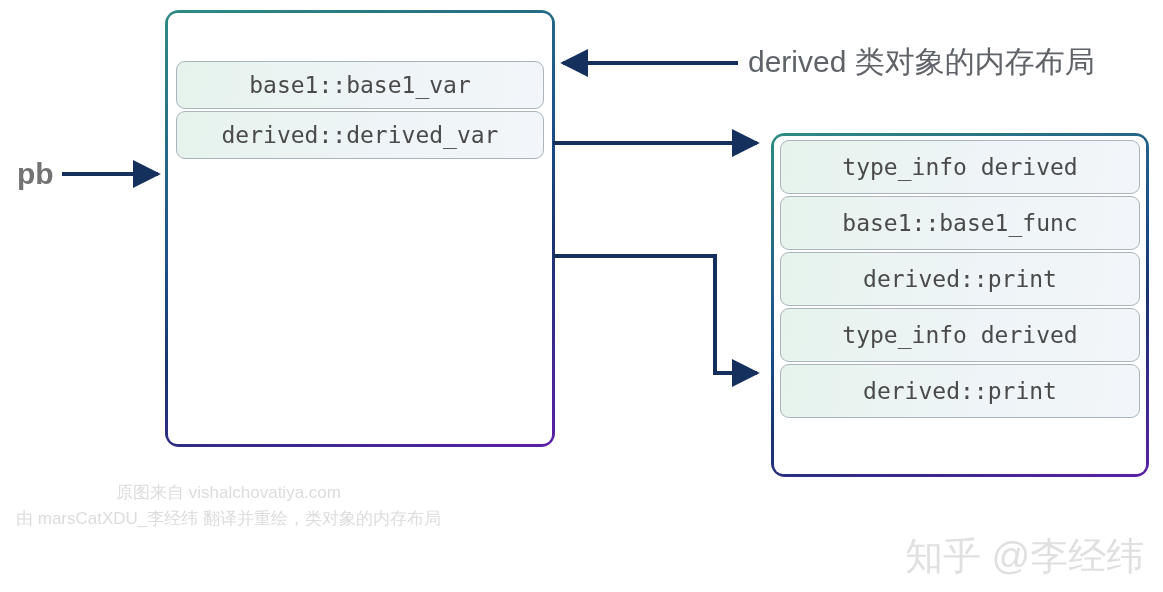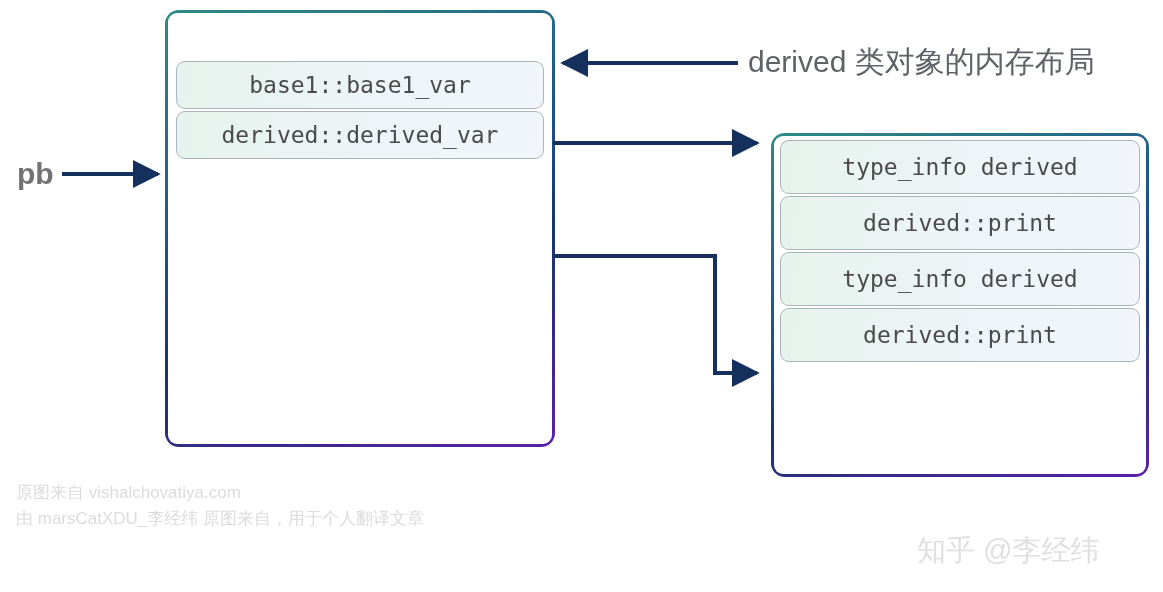--- a/index.html
+++ b/index.html
@@ -114,47 +114,48 @@
   }
   #credits {
     position: absolute;
     left: 16px;
     top: 480px;
     color: #dcdcdc;
     font-size: 17px;
     line-height: 26px;
     font-family: "Liberation Sans", sans-serif;
     white-space: nowrap;
+    text-align: center;
   }
   #watermark {
     position: absolute;
     left: 905px;
     top: 531px;
     color: #e0e0e0;
-    font-size: 29px;
+    font-size: 38px;
     font-family: "Liberation Sans", sans-serif;
     white-space: nowrap;
-    margin-left: 12px;
   }
 </style>
 </head>
 <body>
 
 <div id="canvas">
 
   <div class="memblock" id="object-block">
     <div class="inner">
       <div class="row">base1::base1_var</div>
       <div class="row">derived::derived_var</div>
     </div>
   </div>
 
   <div class="memblock" id="vtable-block">
     <div class="inner">
       <div class="row">type_info derived</div>
+      <div class="row">base1::base1_func</div>
       <div class="row">derived::print</div>
       <div class="row">type_info derived</div>
       <div class="row">derived::print</div>
     </div>
   </div>
 
   <svg id="arrows" viewBox="0 0 1163 592">
     <defs>
       <marker id="ah-right" viewBox="0 0 10 10" refX="9" refY="5" markerWidth="7" markerHeight="7" orient="auto-start-reverse">
         <path d="M 0 0 L 10 5 L 0 10 z" fill="#16305e"></path>
@@ -179,18 +180,18 @@
     <g>
       <path d="M 553 256 L 715 256 L 715 373 L 757 373" fill="none" stroke="#16305e" stroke-width="4" marker-end="url(#ah-right)"></path>
     </g>
   </svg>
 
   <div id="title">derived 类对象的内存布局</div>
   <div id="pb-label">pb</div>
 
   <div id="credits">
     <div>原图来自 vishalchovatiya.com</div>
-    <div>由 marsCatXDU_李经纬 原图来自，用于个人翻译文章</div>
+    <div>由 marsCatXDU_李经纬 翻译并重绘，类对象的内存布局</div>
   </div>
 
   <div id="watermark">知乎 @李经纬</div>
 
 </div>
 
 </body></html>

